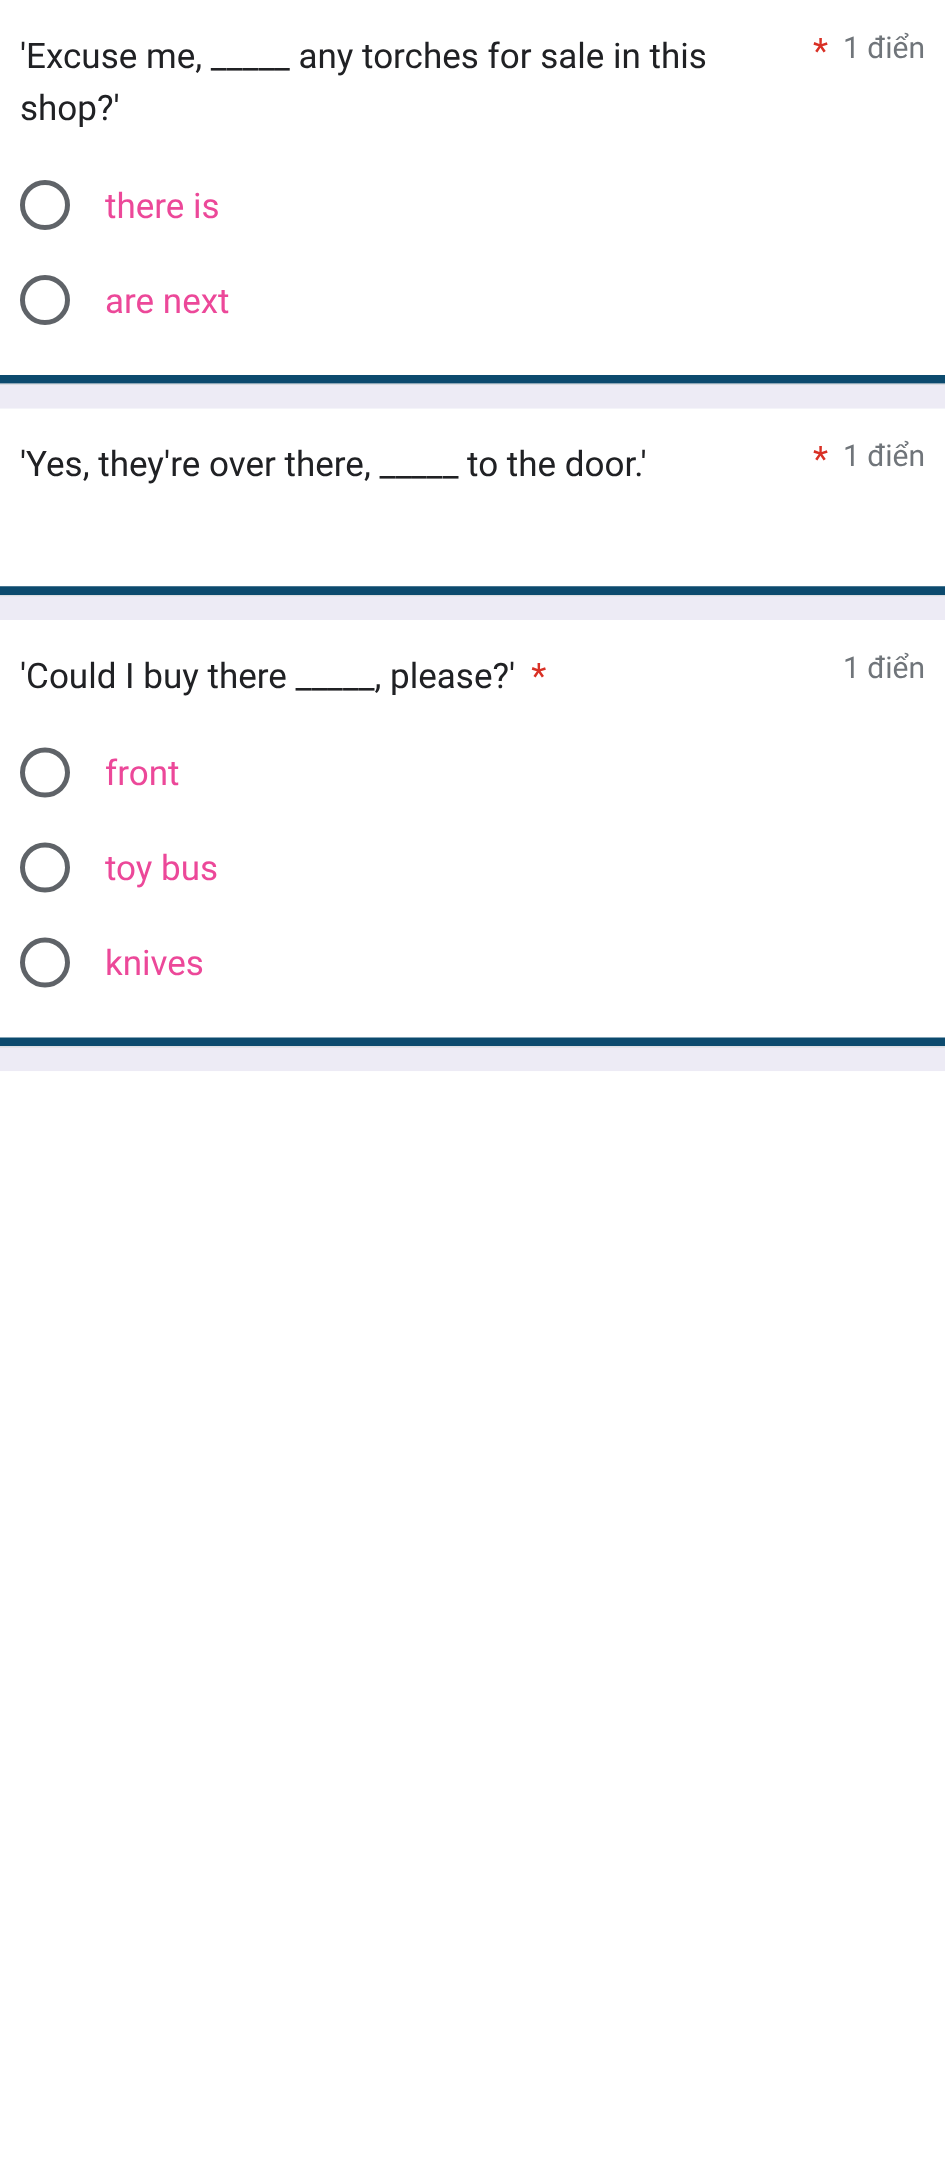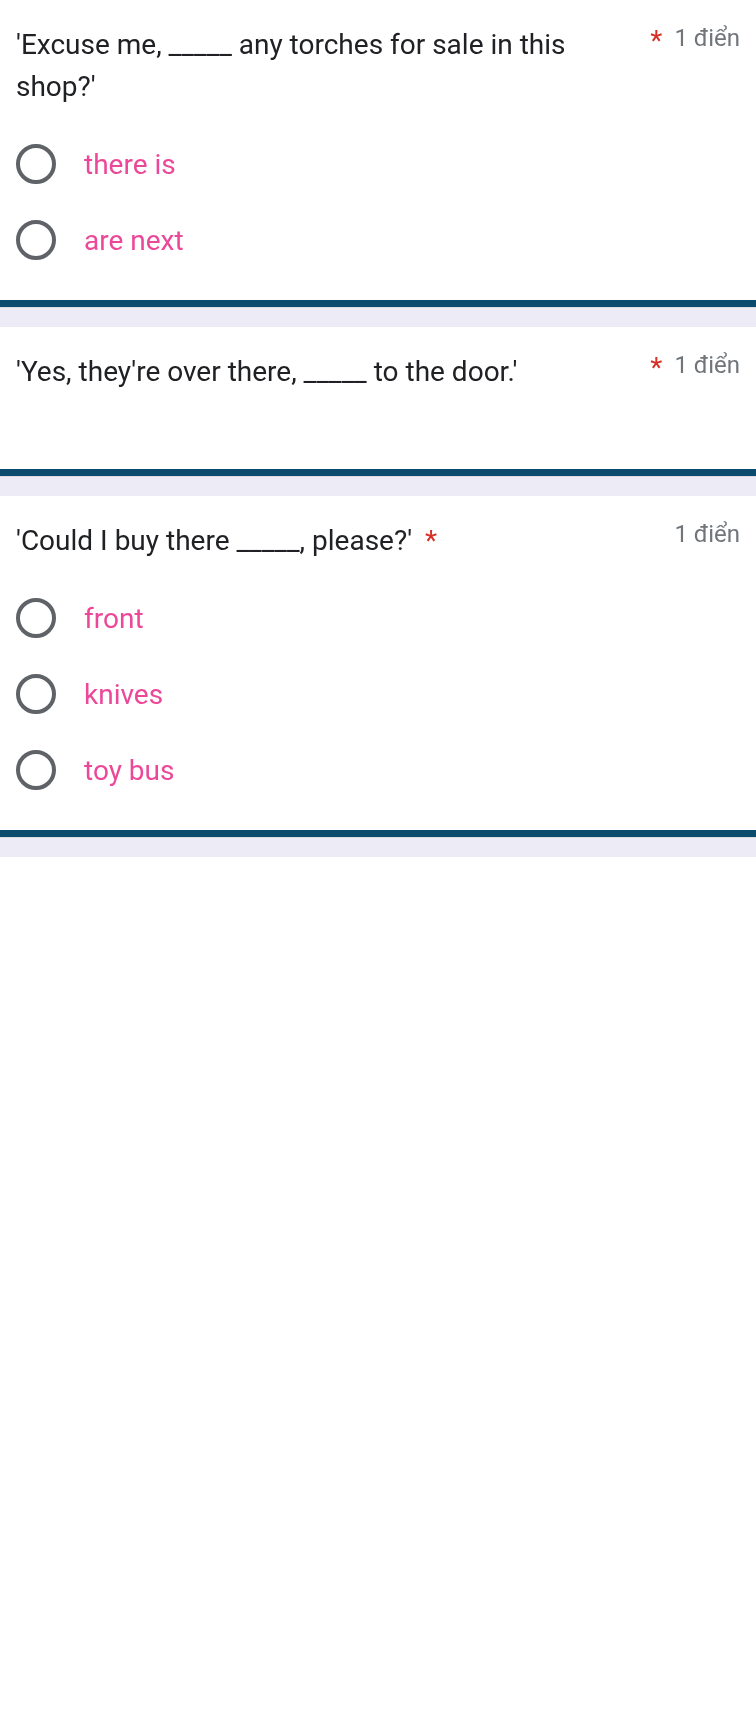--- a/index.html
+++ b/index.html
@@ -116,22 +116,22 @@
       <span>1 điển</span>
     </div>
   </div>
   <div class="options">
     <div class="option">
       <div class="radio"></div>
       <div class="option-label">front</div>
     </div>
     <div class="option">
       <div class="radio"></div>
-      <div class="option-label">knives</div>
+      <div class="option-label">toy bus</div>
     </div>
     <div class="option">
       <div class="radio"></div>
-      <div class="option-label">toy bus</div>
+      <div class="option-label">knives</div>
     </div>
   </div>
 </div>
 
 <div class="separator"></div>
 
 </body></html>

